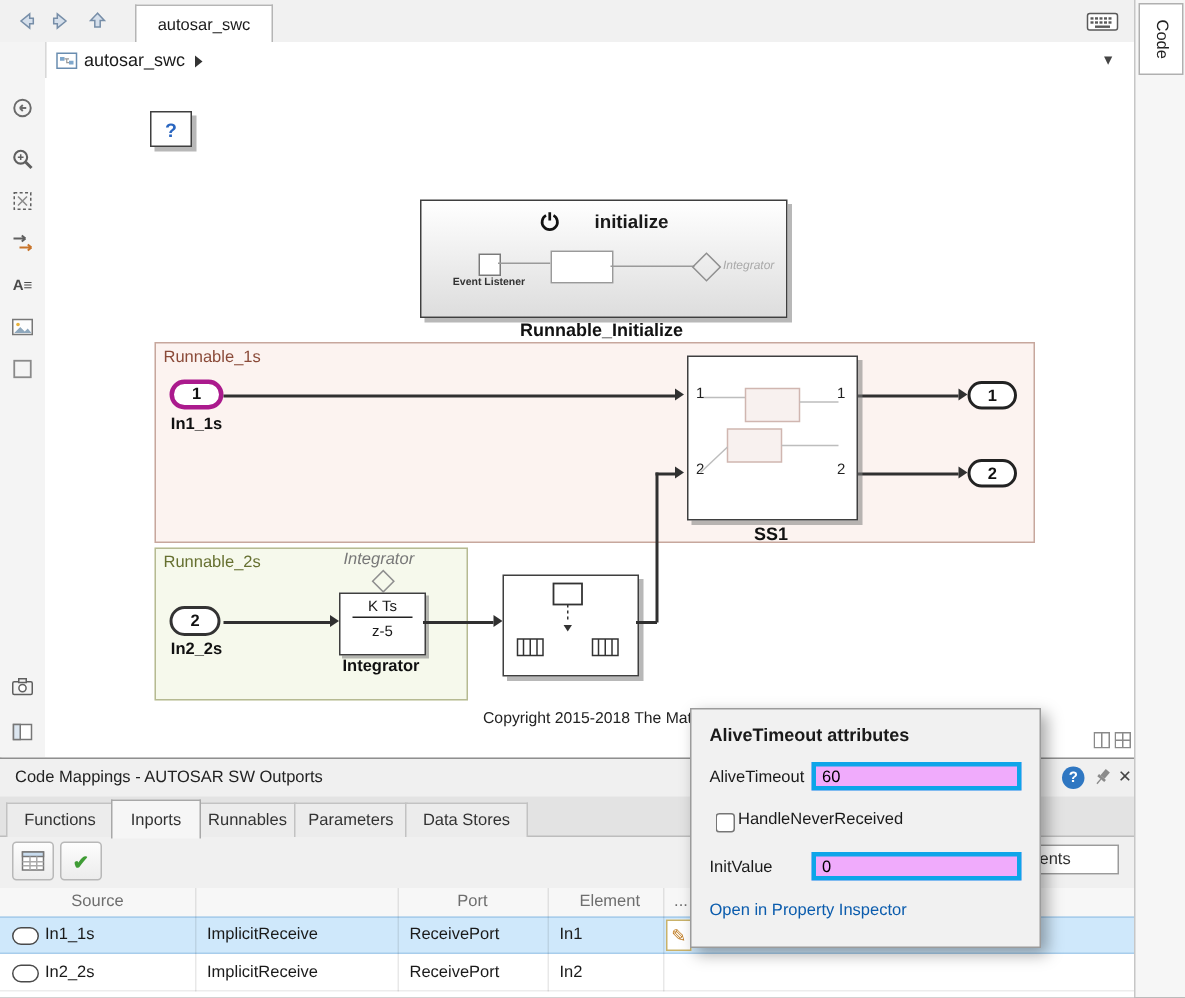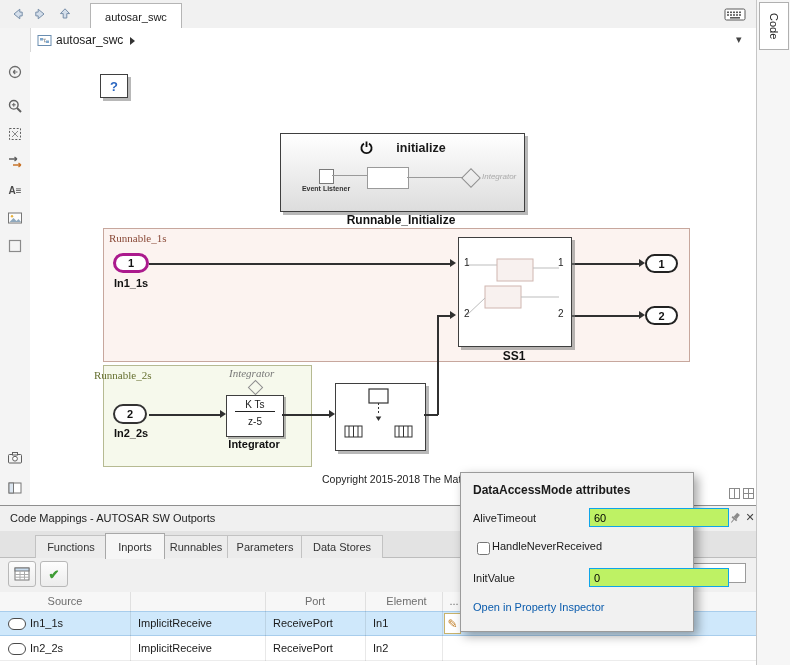--- a/index.html
+++ b/index.html
@@ -11,40 +11,40 @@
   .toolbar-bg{background:#f1f1f1;border-bottom:1px solid #c6c6c6;}
   .doc-tab{background:#fff;border:1px solid #b5b5b5;border-bottom:none;display:flex;align-items:center;justify-content:center;font-size:11px;}
   .crumb-bar{background:#fff;border-bottom:1px solid #c6c6c6;}
   .palette{background:#f4f4f4;border-right:1px solid #d8d8d8;}
   .pal-btn{left:3px;width:24px;height:24px;}
   .canvas{background:#ffffff;}
   .blk{position:absolute;background:#fff;border:1.5px solid #3f3f3f;box-shadow:3px 3px 0 rgba(125,125,125,.55);}
   .region{position:absolute;}
   .r1{background:#fcf3f0;border:1px solid #c7a79d;}
   .r2{background:#f6f9ec;border:1px solid #b6ba92;}
-  .rlab{position:absolute;font-size:11px;font-family:Liberation Serif, serif;}
+  .rlab{position:absolute;font-size:11px;}
   .blab{position:absolute;font-weight:bold;font-size:12px;color:#111;text-align:center;white-space:nowrap;}
   .ov{position:absolute;background:#fff;border-radius:12px;display:flex;align-items:center;justify-content:center;font-weight:bold;font-size:11px;color:#111;}
   .wire{position:absolute;background:#303030;height:1.5px;}
   .wirev{position:absolute;background:#303030;width:1.5px;}
   .arr{position:absolute;width:0;height:0;border-top:4px solid transparent;border-bottom:4px solid transparent;border-left:6px solid #303030;}
   .pnum{position:absolute;font-size:10px;color:#222;}
   .diamond{position:absolute;border:1px solid #8f8f8f;transform:rotate(45deg);background:transparent;}
   .panel{background:#f0f0f0;border-top:1px solid #8f8f8f;}
   .tabrow{background:#e3e3e3;border-bottom:1px solid #bdbdbd;}
   .ptab{position:absolute;border:1px solid #c2c2c2;border-bottom:none;background:#ececec;
-        display:flex;align-items:center;justify-content:center;font-size:11px;color:#333;margin-left:31px;}
+        display:flex;align-items:center;justify-content:center;font-size:11px;color:#333;}
   .ptab.active{background:#f6f6f6;border-color:#a8a8a8;z-index:3;}
   .tbtn{position:absolute;width:26px;height:24px;background:linear-gradient(#fdfdfd,#ececec);
         border:1px solid #b8b8b8;border-radius:3px;display:flex;align-items:center;justify-content:center;}
   .hcell{position:absolute;top:592px;height:19px;line-height:19px;font-size:11px;color:#6e6e6e;text-align:center;overflow:hidden;}
   .cell{position:absolute;font-size:11px;color:#1a1a1a;white-space:nowrap;line-height:25px;}
   .vsep{position:absolute;top:592px;height:69px;width:1px;background:rgba(0,0,0,.09);}
   .popup{position:absolute;background:#f1f1f1;border:1px solid #9b9b9b;box-shadow:4px 4px 10px rgba(0,0,0,.35);z-index:60;}
-  .pinput{position:absolute;height:19px;border:1px solid #0ea5e9;background:#bef264;font-family:"Liberation Sans",sans-serif;font-size:11px;padding:0 4px;box-sizing:border-box;margin-left:48px;}
+  .pinput{position:absolute;height:19px;border:3px solid #0ea5e9;background:#f0abfc;font-family:"Liberation Sans",sans-serif;font-size:11px;padding:0 4px;box-sizing:border-box;}
   .plink{color:#0b5cad;font-size:11px;cursor:pointer;}
   .strip{background:#f6f6f6;border-left:1px solid #c6c6c6;}
   .code-tab{background:#fff;border:1px solid #b0b0b0;display:flex;align-items:center;justify-content:center;
             writing-mode:vertical-rl;font-size:11px;color:#222;}
   .filter-box{position:absolute;background:#fff;border:1px solid #9b9b9b;height:20px;box-sizing:border-box;}
   .filter-box span{display:block;padding-left:52px;line-height:18px;color:#333;font-size:11px;}
 </style>
 </head>
 <body>
 
@@ -220,21 +220,21 @@
   <div class="blab" style="left:474px;top:349px;width:80px">SS1</div>
 
   <div class="ov" style="left:645px;top:254px;width:33px;height:19px;border:2px solid #222;box-sizing:border-box">
     <span>1</span>
   </div>
   <div class="ov" style="left:645px;top:306px;width:33px;height:19px;border:2px solid #222;box-sizing:border-box">
     <span>2</span>
   </div>
 
   <div class="region r2" style="left:103px;top:365px;width:207px;height:100px"></div>
-  <div class="rlab" style="left:94px;top:369px;color:#667030">Runnable_2s</div>
+  <div class="rlab" style="left:109px;top:369px;color:#667030">Runnable_2s</div>
   <div class="rlab" style="left:229px;top:367px;font-style:italic;color:#787878">Integrator</div>
   <div class="diamond" style="left:250px;top:382px;width:9px;height:9px"></div>
 
   <div class="ov" style="left:113px;top:404px;width:34px;height:20px;border:2px solid #333;box-sizing:border-box">
     <span>2</span>
   </div>
   <div class="blab" style="left:93px;top:427px;width:76px;font-size:11px">In2_2s</div>
 
   <div class="wire" style="left:149px;top:414px;width:71px"></div>
   <div class="arr" style="left:220px;top:410px"></div>
@@ -362,21 +362,21 @@
   <div class="vsep" style="left:365px"></div>
   <div class="vsep" style="left:442px"></div>
 
   <div class="abs strip" style="left:756px;top:0;width:34px;height:665px;z-index:40">
     <div class="code-tab abs" style="left:2px;top:2px;width:28px;height:46px">
       <span>Code</span>
     </div>
   </div>
 
   <div class="popup" style="left:460px;top:472px;width:232px;height:158px">
-    <div style="position:absolute;left:12px;top:10px;font-weight:bold;font-size:12px">DataAccessMode attributes</div>
+    <div style="position:absolute;left:12px;top:10px;font-weight:bold;font-size:12px">AliveTimeout attributes</div>
     <span style="position:absolute;left:12px;top:39px;font-size:11px">AliveTimeout</span>
     <input class="pinput" style="left: 80px; top: 35px; width: 140px;" value="60">
     <input type="checkbox" style="position: absolute; left: 12px; top: 66px; width: 13px; height: 13px;">
     <span style="position:absolute;left:31px;top:67px;font-size:11px">HandleNeverReceived</span>
     <span style="position:absolute;left:12px;top:99px;font-size:11px">InitValue</span>
     <input class="pinput" style="left: 80px; top: 95px; width: 140px;" value="0">
     <span class="plink" style="position:absolute;left:12px;top:128px">Open in Property Inspector</span>
   </div>
 
 </div>

